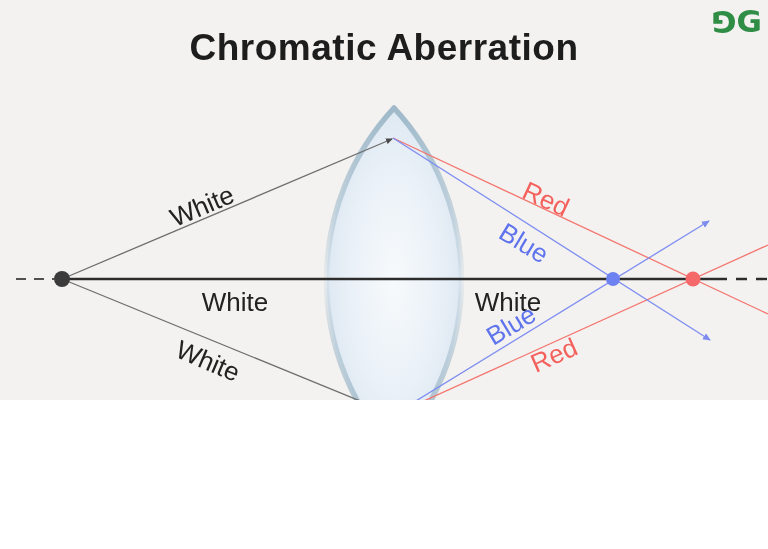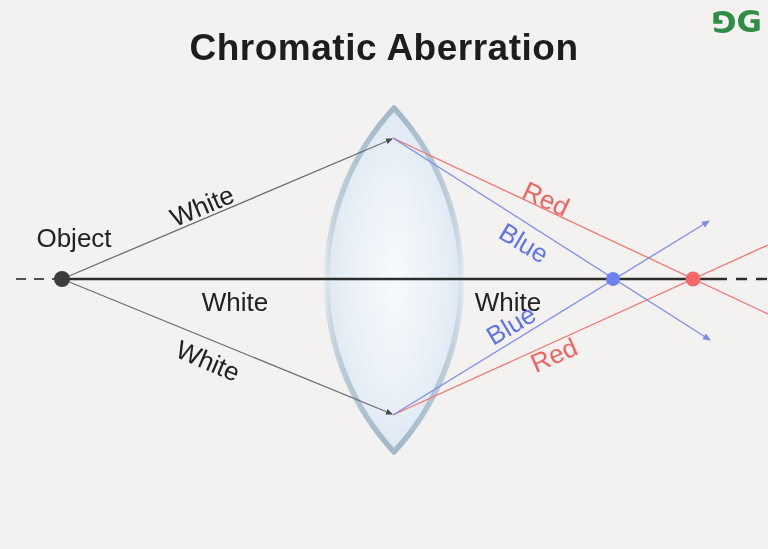--- a/index.html
+++ b/index.html
@@ -1,20 +1,20 @@
 <!DOCTYPE html>
 <html><head>
 <meta charset="utf-8">
 <style>
   html, body { margin: 0; padding: 0; }
   body { font-family: "Liberation Sans", sans-serif; }
   .stage {
     position: relative;
     width: 768px;
-    height: 549px;
+    height: 400px;
     background: #f3f2f1;
     overflow: hidden;
   }
   .title {
     position: absolute;
     top: 27px;
     left: 0;
     width: 768px;
     text-align: center;
     font-size: 37px;
@@ -94,21 +94,20 @@
     <line x1="393" y1="415" x2="768" y2="245" stroke="#f4766f" stroke-width="1.3"></line>
 
     <line x1="393" y1="138" x2="710" y2="340" stroke="#7e8cf0" stroke-width="1.3" marker-end="url(#arrowBlue)"></line>
     <line x1="393" y1="415" x2="709" y2="221" stroke="#7e8cf0" stroke-width="1.3" marker-end="url(#arrowBlue)"></line>
 
     <circle cx="62" cy="279" r="8" fill="#3b3b3b"></circle>
     <circle cx="613" cy="279" r="7" fill="#6d82f0"></circle>
     <circle cx="693" cy="279" r="7.5" fill="#f5696b"></circle>
   </svg>
 
-  <div class="lbl" style="left:74px; top:238px;">Object</div>
 
   <div class="lbl" style="left:202px; top:206px; --r:-23deg;">White</div>
 
   <div class="lbl" style="left:235px; top:302px;">White</div>
 
   <div class="lbl" style="left:208px; top:361px; --r:23deg;">White</div>
 
   <div class="lbl" style="left:508px; top:302px;">White</div>
 
   <div class="lbl red" style="left:546px; top:199px; --r:25deg;">Red</div>

